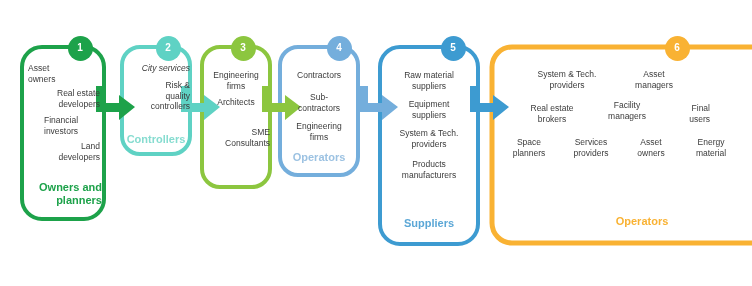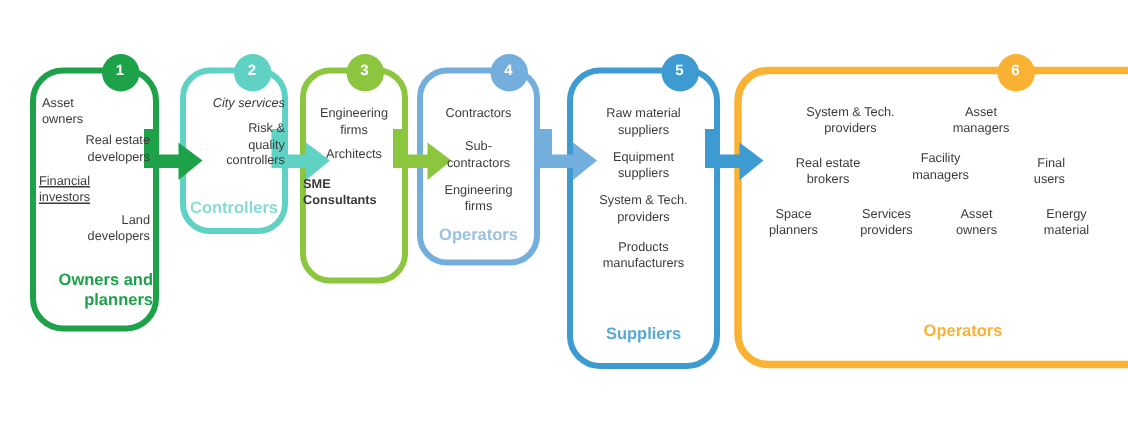--- a/index.html
+++ b/index.html
@@ -69,41 +69,41 @@
       <path d="M 262 86 L 271 86 L 271 103 L 285 103 L 285 95 L 301 107 L 285 120 L 285 112 L 262 112 Z" fill="#8CC63F"></path>
       <path d="M 359 86 L 368 86 L 368 103 L 382 103 L 382 95 L 398 107 L 382 120 L 382 112 L 359 112 Z" fill="#74AEDC"></path>
       <path d="M 470 86 L 479 86 L 479 103 L 493 103 L 493 95 L 509 107 L 493 120 L 493 112 L 470 112 Z" fill="#3D9BD1"></path>
     </svg>
   <div id="overlay">
       <div class="group-box" style="left: 22px; top: 47px; width: 82px; height: 172px;">
         <div class="item" style="left: 6px; top: 16px; width: 52px; text-align: left;">Asset
 owners</div>
         <div class="item" style="left: 24px; top: 41px; width: 54px; text-align: right;">Real estate
 developers</div>
-        <div class="item" style="left: 4px; top: 68px; width: 52px; text-align: left; text-decoration: underline;">Financial
+        <div class="item" style="left: 22px; top: 68px; width: 52px; text-align: left;">Financial
 investors</div>
         <div class="item" style="left: 24px; top: 94px; width: 54px; text-align: right;">Land
 developers</div>
         <div class="group-label" style="left: 2px; top: 134px; width: 78px; text-align: right; color: rgb(29, 162, 74);">Owners and
 planners</div>
       </div>
       <div class="circle" style="left: 67.5px; top: 35.5px; background: rgb(29, 162, 74);">1</div>
       <div class="group-box" style="left: 122px; top: 47px; width: 68px; height: 107px;">
         <div class="item" style="left: 0px; top: 16px; width: 68px; text-align: right; font-style: italic;">City services</div>
         <div class="item" style="left: 0px; top: 33px; width: 68px; text-align: right;">Risk &amp;
 quality
 controllers</div>
         <div class="group-label" style="left: 0px; top: 86px; width: 68px; text-align: center; color: rgb(134, 220, 208);">Controllers</div>
       </div>
       <div class="circle" style="left: 155.5px; top: 35.5px; background: rgb(95, 210, 196);">2</div>
       <div class="group-box" style="left: 202px; top: 47px; width: 68px; height: 140px;">
         <div class="item" style="left: 0px; top: 23px; width: 68px; text-align: center;">Engineering
 firms</div>
         <div class="item" style="left: 0px; top: 50px; width: 68px; text-align: center;">Architects</div>
-        <div class="item" style="left: 0px; top: 70px; width: 68px; text-align: left; font-weight: bold;">SME
+        <div class="item" style="left: 0px; top: 80px; width: 68px; text-align: right;">SME
 Consultants</div>
       </div>
       <div class="circle" style="left: 230.5px; top: 35.5px; background: rgb(140, 198, 63);">3</div>
       <div class="group-box" style="left: 280px; top: 47px; width: 78px; height: 128px;">
         <div class="item" style="left: 0px; top: 23px; width: 78px; text-align: center;">Contractors</div>
         <div class="item" style="left: 0px; top: 45px; width: 78px; text-align: center;">Sub-
 contractors</div>
         <div class="item" style="left: 0px; top: 74px; width: 78px; text-align: center;">Engineering
 firms</div>
         <div class="group-label" style="left: 0px; top: 104px; width: 78px; text-align: center; color: rgb(156, 194, 226);">Operators</div>

